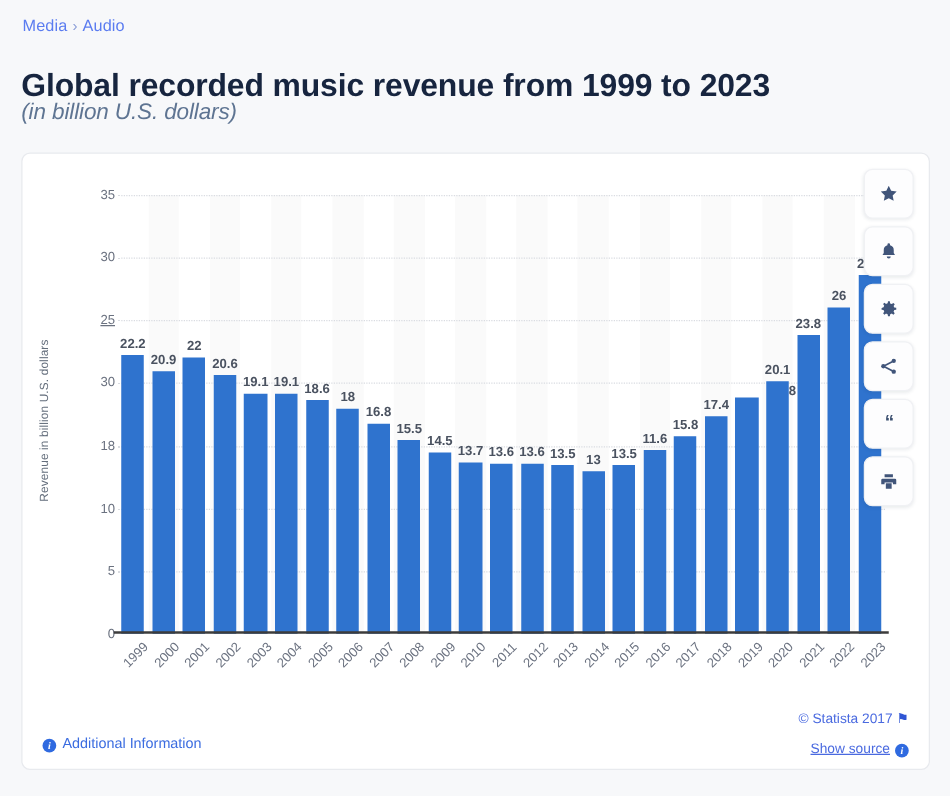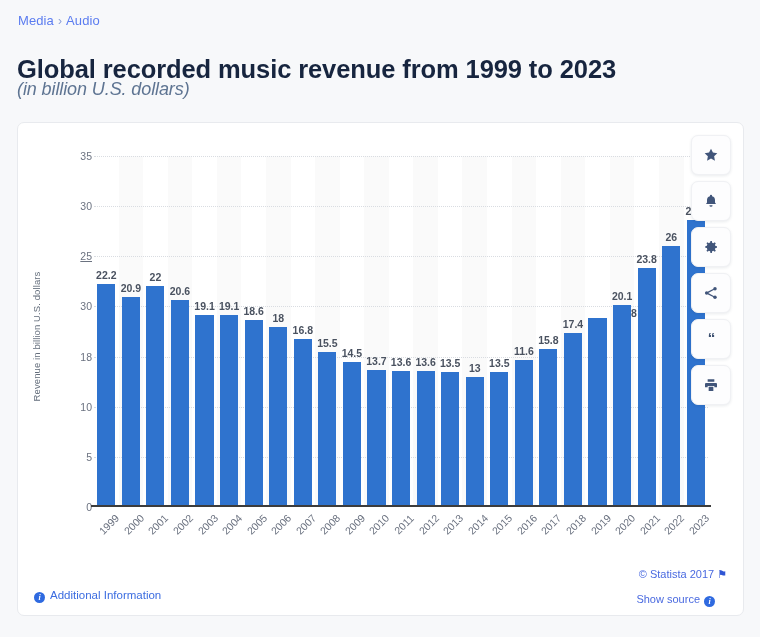--- a/index.html
+++ b/index.html
@@ -227,25 +227,26 @@
     position: absolute;
     right: 16px;
     top: 445px;
     font-size: 11px;
     color: #4a6ae0;
     white-space: nowrap;
   }
   .copyright .flag { color: #2f55d4; margin-left: 3px; }
   .showsource {
     position: absolute;
-    right: 28px;
+    right: 16px;
     top: 470px;
     font-size: 11px;
     color: #4a6ae0;
     white-space: nowrap;
+    text-decoration: underline;
   }
 
   
   .addinfo {
     position: absolute;
     left: 34px;
     top: 589px;
     font-size: 11.5px;
     color: #3b6ce0;
     white-space: nowrap;

